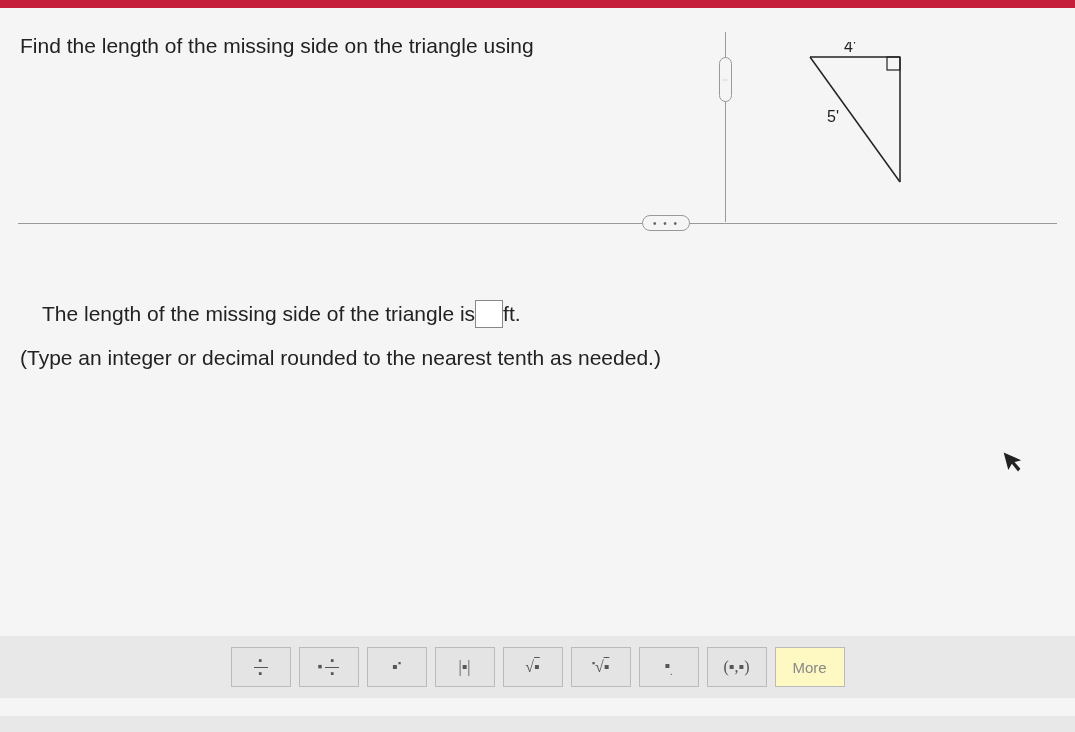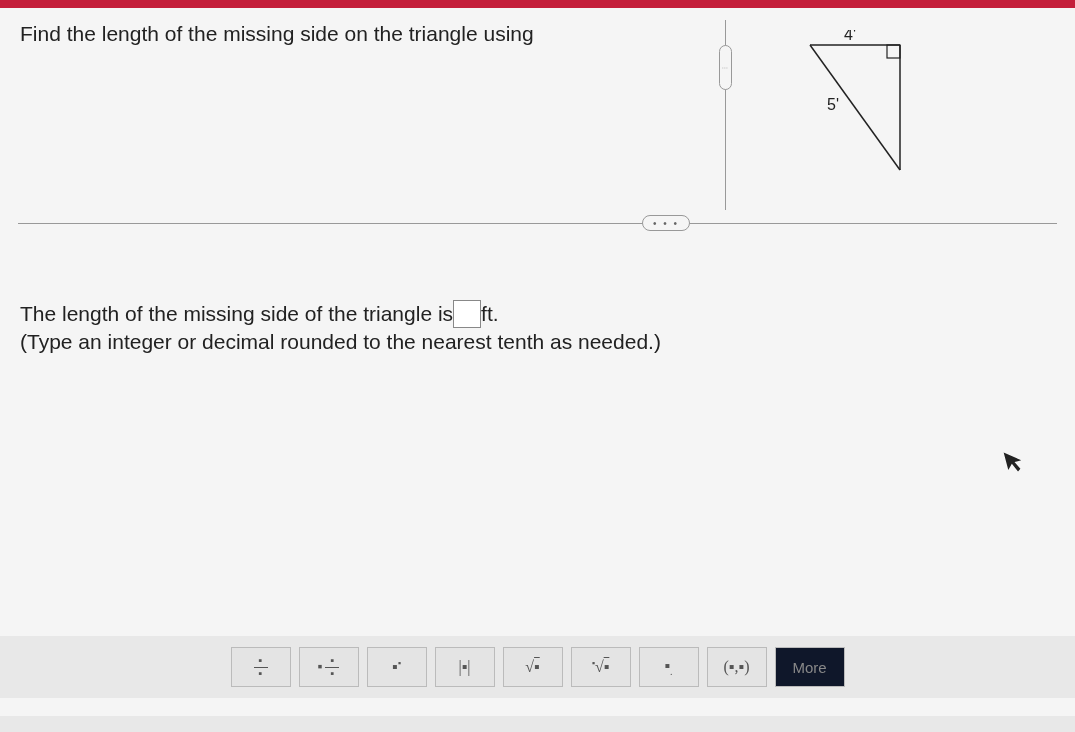--- a/index.html
+++ b/index.html
@@ -12,21 +12,21 @@
     position: relative;
   }
   .red-bar {
     height: 8px;
     background: #c41e3a;
     width: 100%;
   }
   .content-area {
     background: #f5f5f5;
     height: 708px;
-    padding: 12px 20px 0 20px;
+    padding: 24px 20px 0 20px;
     position: relative;
   }
   .top-section {
     display: flex;
     position: relative;
     height: 200px;
   }
   .question-text {
     color: #222;
     font-size: 21px;
@@ -93,34 +93,35 @@
     right: 20px;
   }
   .answer-line {
     font-size: 21px;
     color: #222;
     line-height: 1.5;
     display: flex;
     align-items: center;
     flex-wrap: wrap;
     gap: 0;
+    margin-left: 22px;
   }
   .answer-input {
     width: 28px;
     height: 28px;
     border: 1px solid #888;
     background: #fff;
     display: inline-block;
     text-align: center;
     font-size: 18px;
   }
   .hint-line {
     font-size: 21px;
     color: #222;
-    margin-top: 0;
+    margin-top: 16px;
   }
   .cursor-icon {
     position: absolute;
     left: 1005px;
     top: 440px;
     font-size: 22px;
     color: #222;
     transform: rotate(-15deg);
   }
   .toolbar {
@@ -144,21 +145,21 @@
     display: flex;
     align-items: center;
     justify-content: center;
     font-size: 16px;
     color: #555;
     cursor: pointer;
     font-family: 'Times New Roman', serif;
   }
   .tool-btn.more {
     width: 70px;
-    background: #0f172a;
+    background: #fef9c3;
     color: #888;
     font-size: 15px;
     font-family: Arial, sans-serif;
   }
   .frac-icon { display:flex; flex-direction:column; align-items:center; line-height:0.7; font-size:11px;}
   .frac-icon .bar { width:14px; border-top:1px solid #555; margin:2px 0;}
   .mixed-icon { display:flex; align-items:center; gap:3px; }
 </style>
 </head>
 <body>

